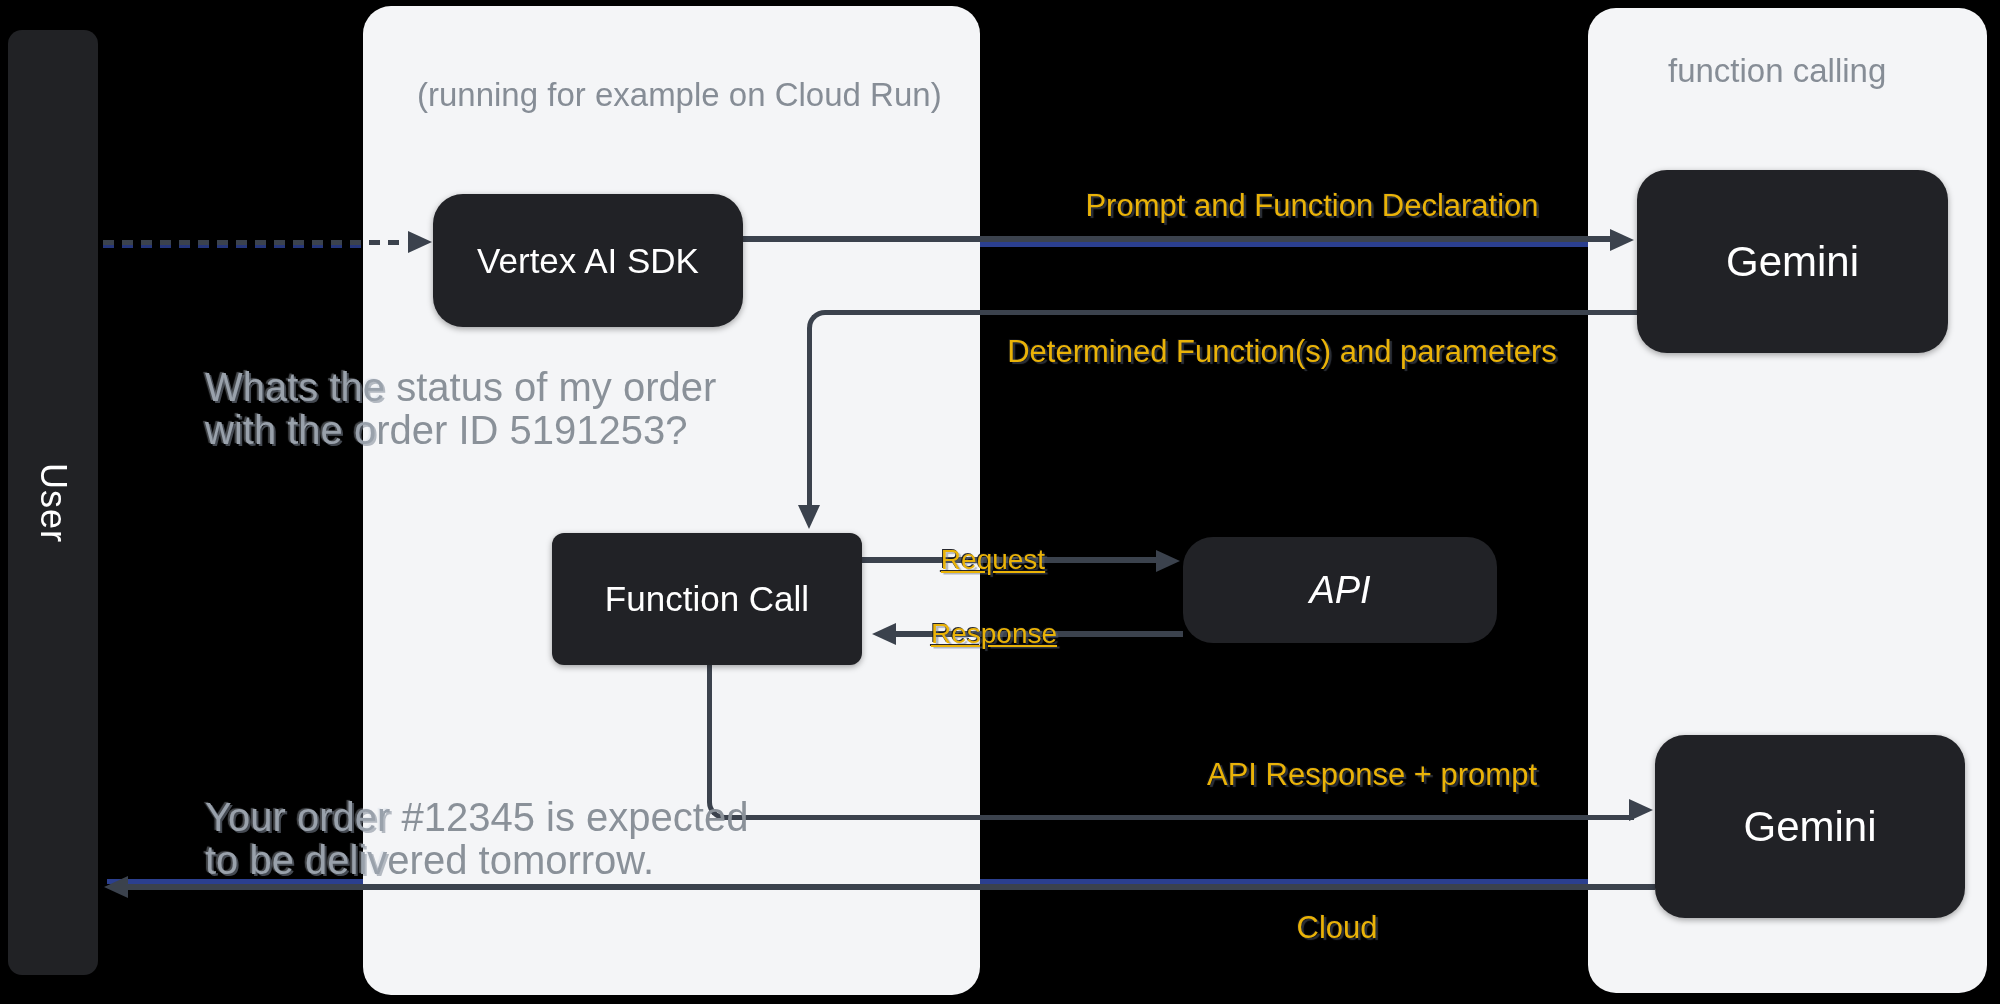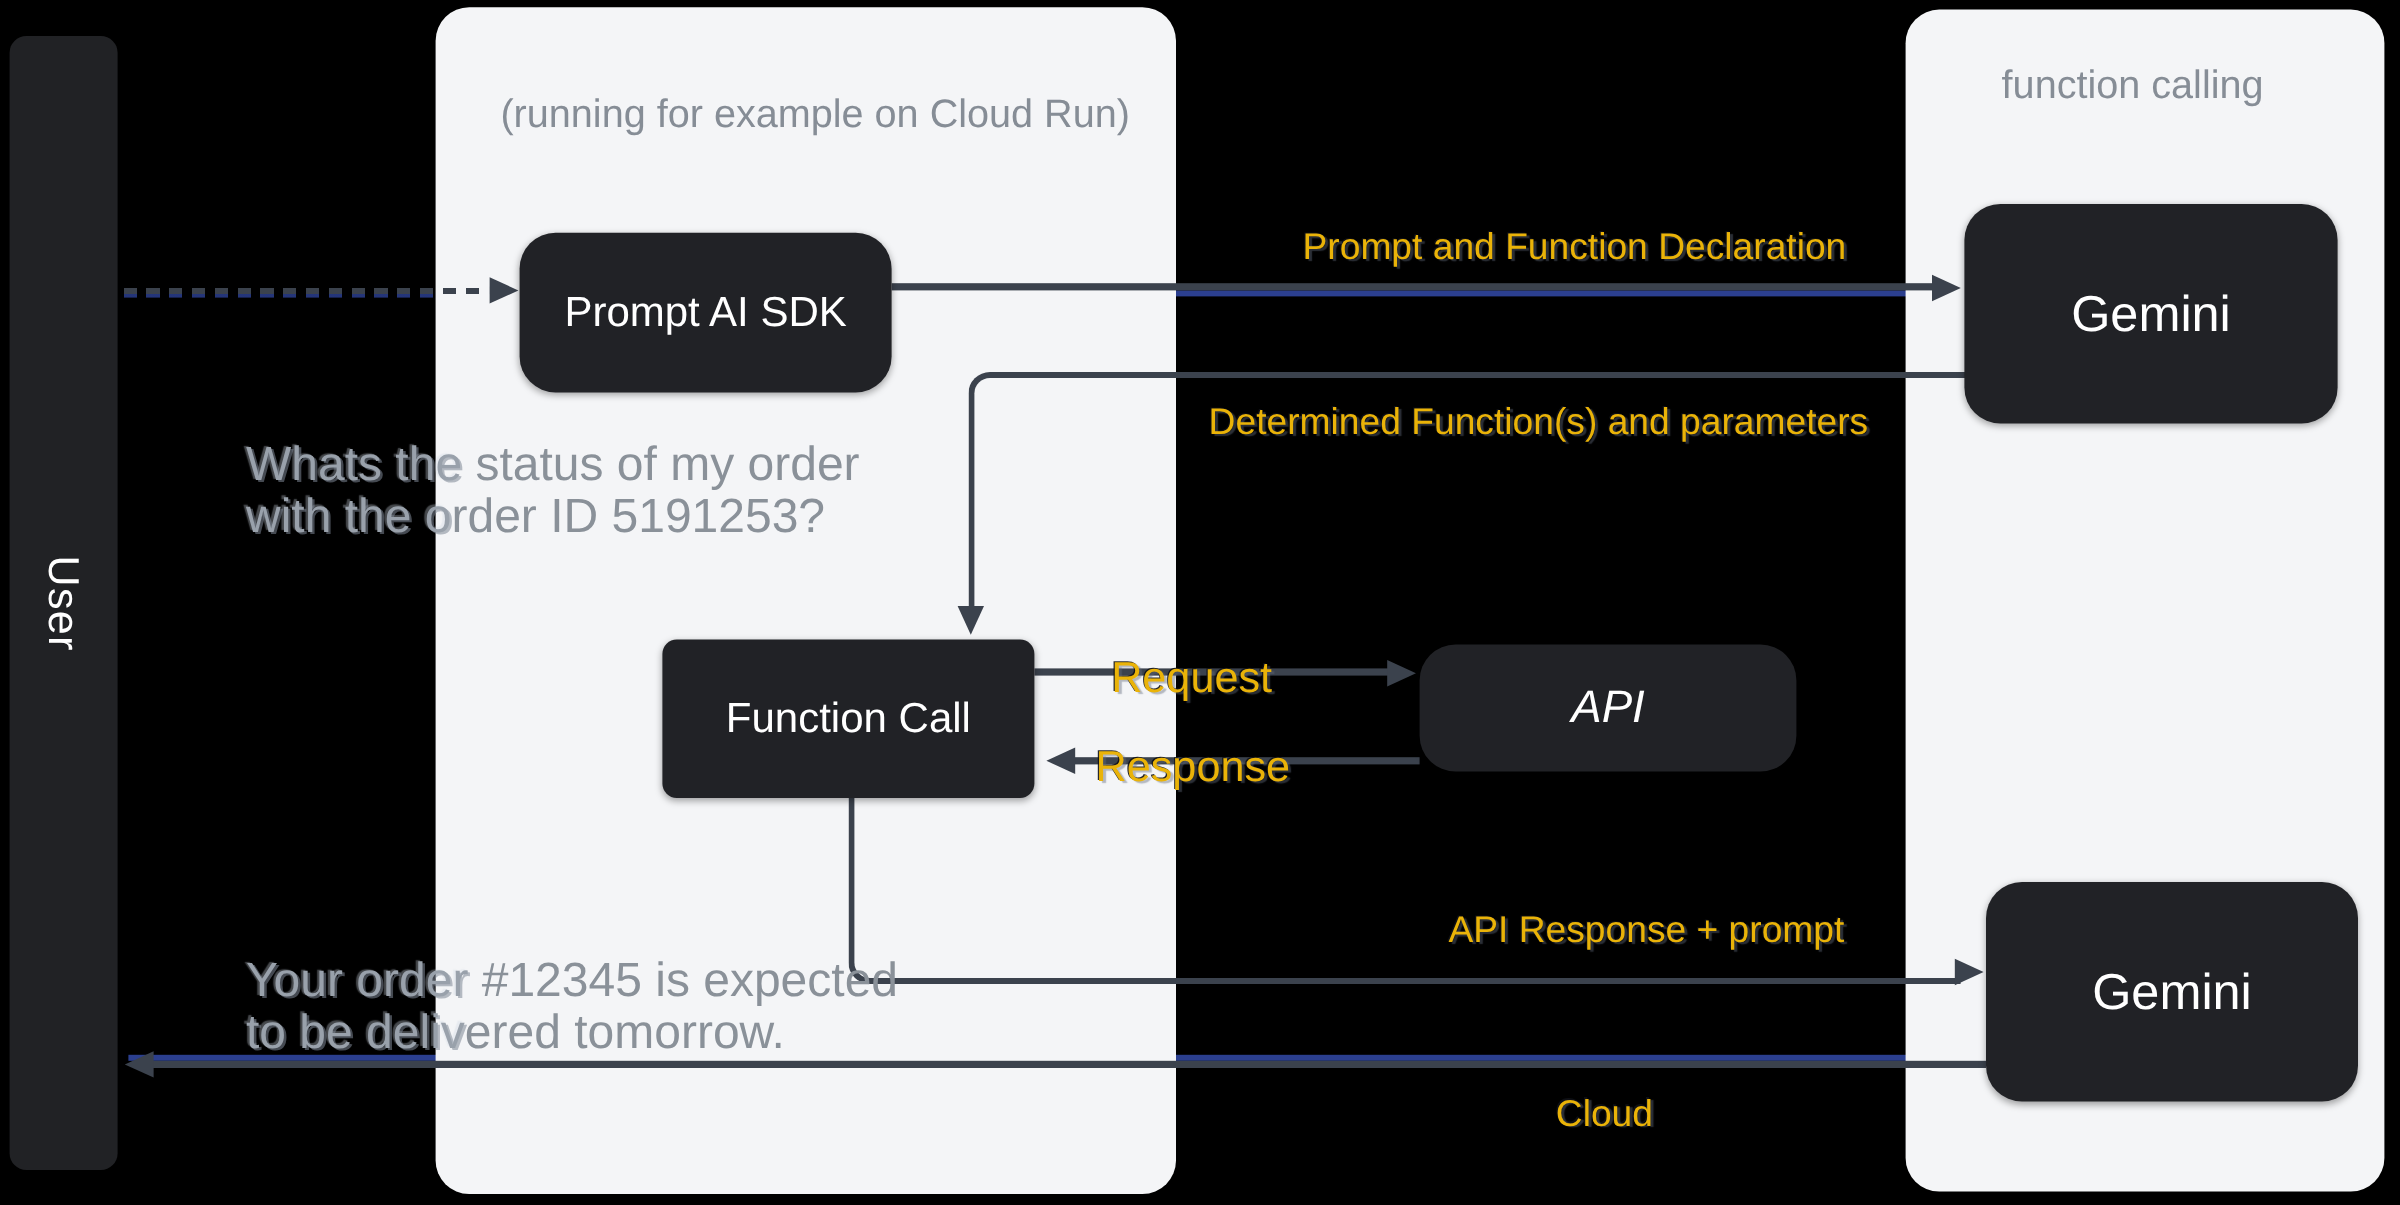--- a/index.html
+++ b/index.html
@@ -41,21 +41,21 @@
   .dashline-navy{height:5px;background:repeating-linear-gradient(90deg,#2b3f8f 0 11px,transparent 11px 19px);opacity:.85;}
   .elbow-down{border-left:5px solid #3b424d;border-top:5px solid #3b424d;border-top-left-radius:18px;}
   .elbow-up{border-left:5px solid #3b424d;border-bottom:5px solid #3b424d;border-bottom-left-radius:18px;}
   .ah-right{width:0;height:0;border-top:11px solid transparent;border-bottom:11px solid transparent;border-left:24px solid #3b424d;}
   .ah-left{width:0;height:0;border-top:11px solid transparent;border-bottom:11px solid transparent;border-right:24px solid #3b424d;}
   .ah-down{width:0;height:0;border-left:11px solid transparent;border-right:11px solid transparent;border-top:24px solid #3b424d;}
 
   
   .edge-label{color:#eab308;font-size:31px;white-space:nowrap;transform:translateX(-50%);
       text-shadow:2.5px 1.5px 1px rgba(98,107,124,0.45),-1px -1px 0 rgba(15,17,22,0.9);}
-  .edge-label.on-line{font-size:36px;}
+  .edge-label.on-line{font-size:28px;text-decoration:underline;}
 
   
   .msg{font-size:40px;line-height:43px;color:#8a9199;white-space:nowrap;margin-top:22px;}
   .ghost{color:#99a1ab;
       text-shadow:2px 2px 0 rgba(125,135,150,0.55),-2px -1px 1px rgba(205,215,225,0.35);}
 </style>
 </head>
 <body>
 
 <div class="abs z-under hline-navy" style="left:743px;top:242px;width:889px;"></div>
@@ -91,21 +91,21 @@
 <div class="abs z-line hline" style="left:890px;top:631px;width:293px;"></div>
 <div class="abs z-line ah-left" style="left:872px;top:623px;"></div>
 
 <div class="abs z-line elbow-up" style="left:707px;top:665px;width:922px;height:150px;"></div>
 <div class="abs z-line ah-right" style="left:1629px;top:799px;"></div>
 
 <div class="abs z-line hline" style="left:122px;top:884px;width:1533px;"></div>
 <div class="abs z-line ah-left" style="left:104px;top:876px;"></div>
 
 <div class="abs z-node node vertex-node">
-  <span>Prompt AI SDK</span>
+  <span>Vertex AI SDK</span>
 </div>
 <div class="abs z-node node function-node">
   <span>Function Call</span>
 </div>
 <div class="abs z-node node api-node">
   <span>API</span>
 </div>
 <div class="abs z-node node gemini-top-node">
   <span>Gemini</span>
 </div>

